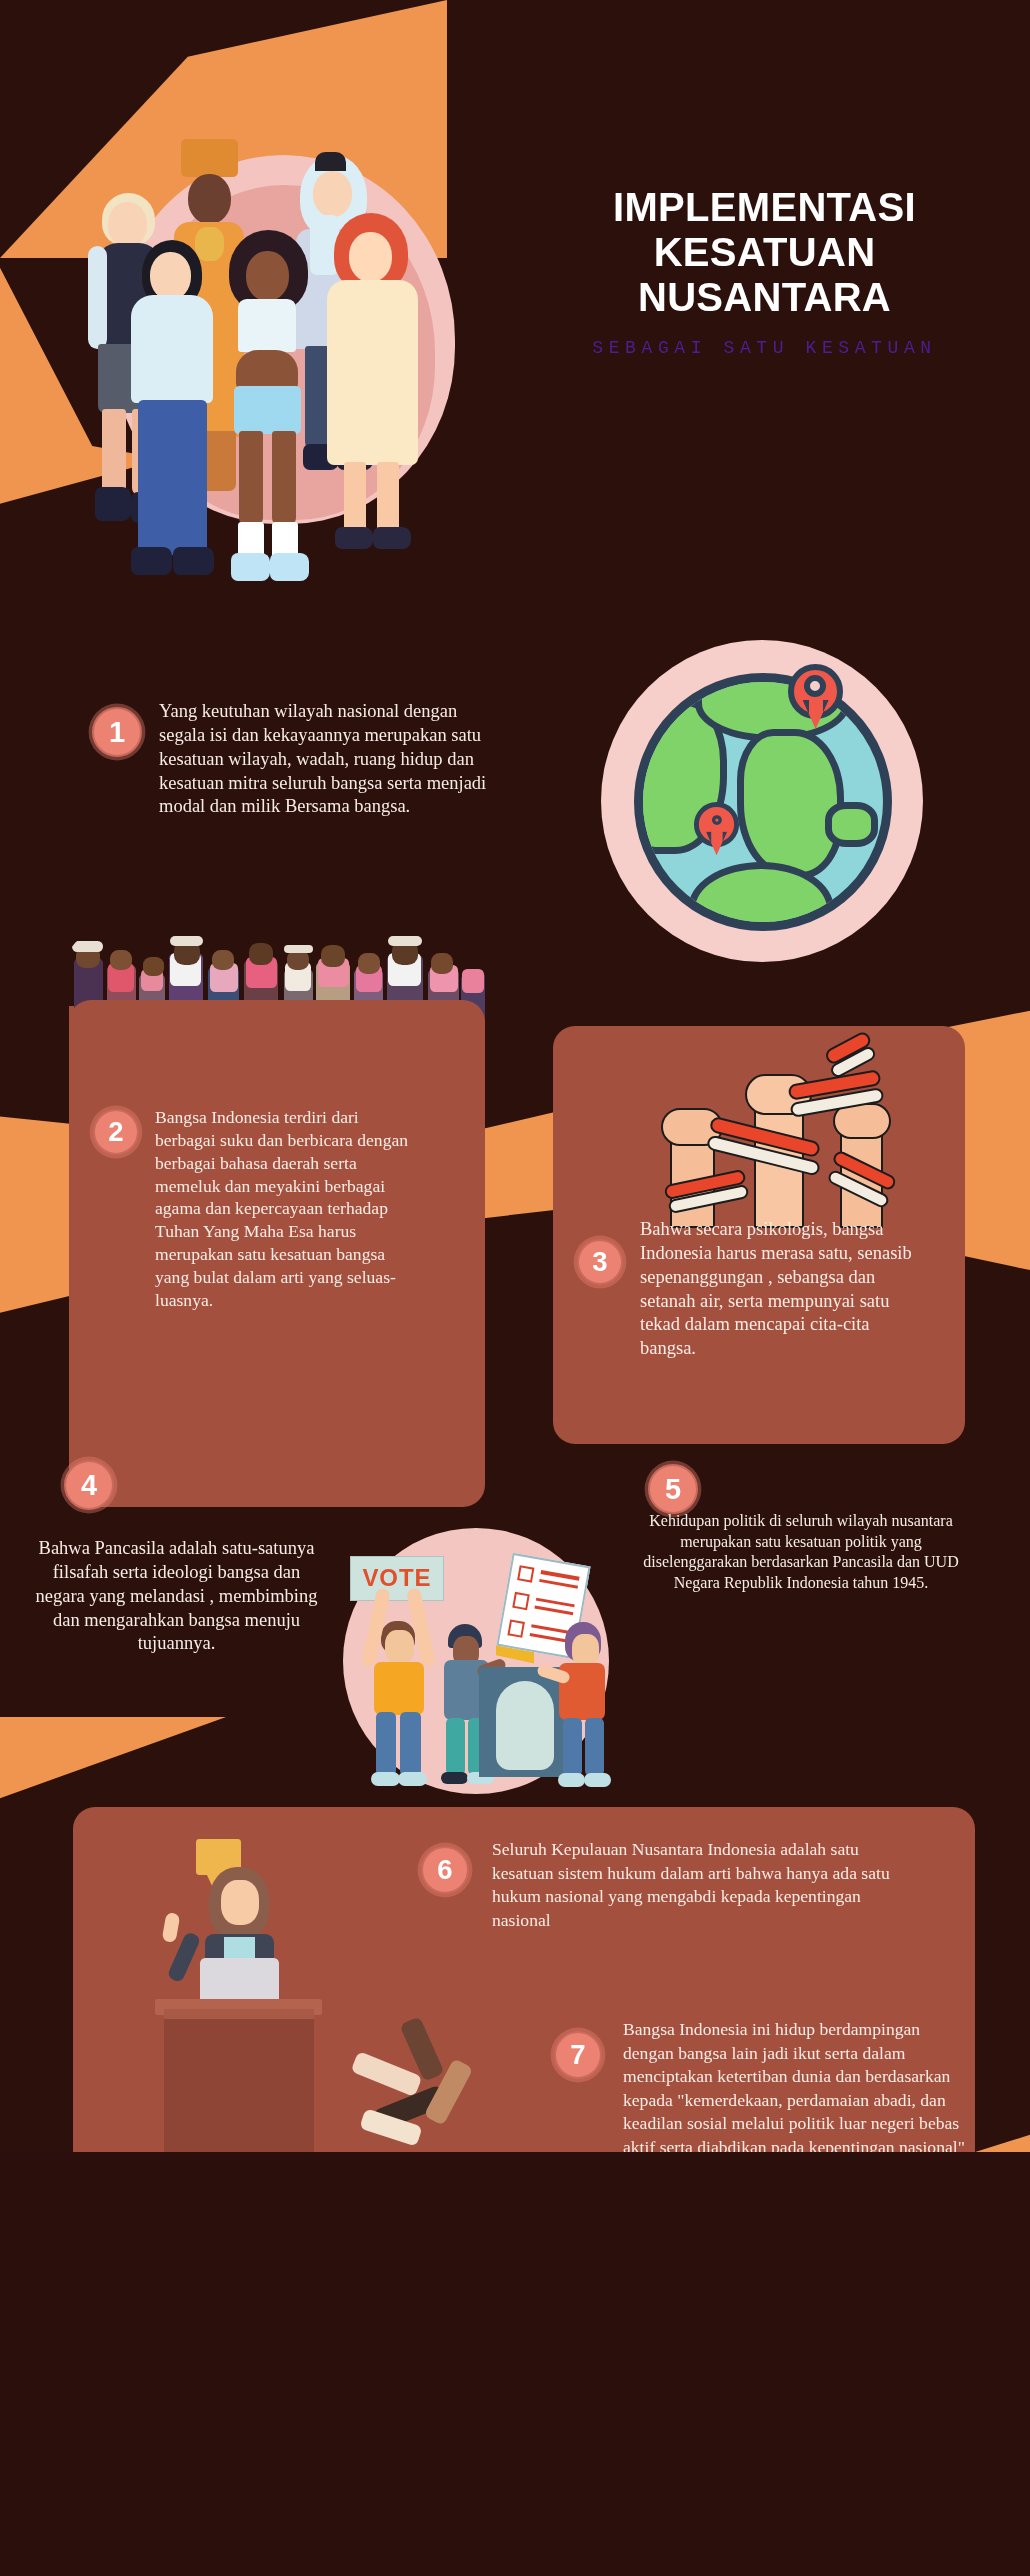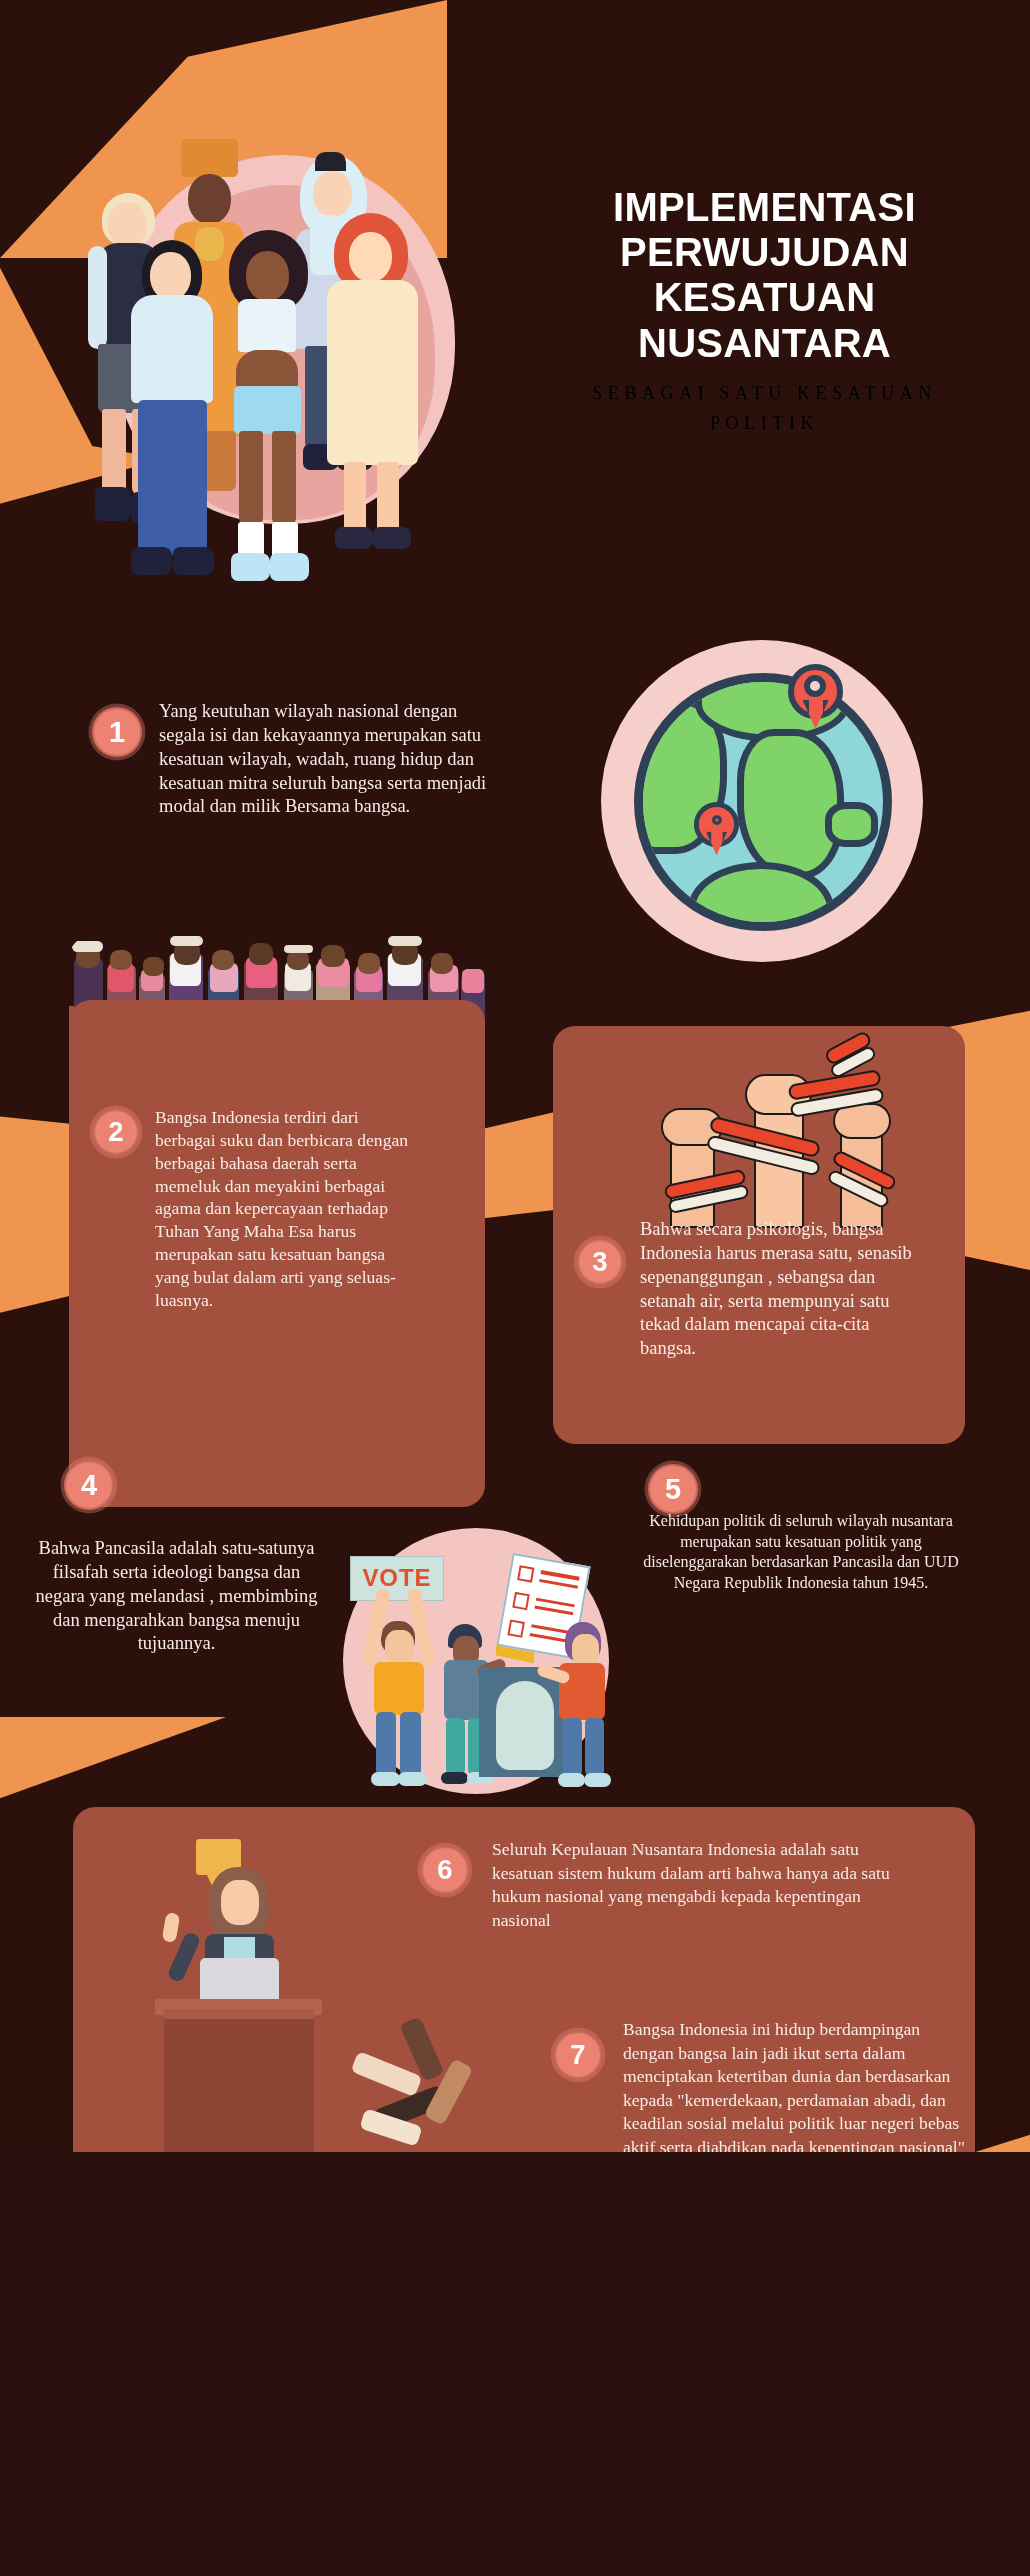--- a/index.html
+++ b/index.html
@@ -87,22 +87,22 @@
     position: absolute; left: 524px; top: 185px; width: 481px;
     text-align: center;
   }
   #title-block .t-line {
     font-family: "Liberation Sans", sans-serif;
     font-weight: bold; color: #ffffff;
     font-size: 40px; line-height: 1.13; letter-spacing: 0.3px;
   }
   #title-block .subtitle {
     margin-top: 12px;
-    font-family: Liberation Serif, serif;
-    color: #000000; font-size: 18px; letter-spacing: 5.6px; line-height: 1.7;
+    font-family: Liberation Mono, monospace;
+    color: #4c1d95; font-size: 18px; letter-spacing: 5.6px; line-height: 1.7;
   }
 
   
   #globe-wrap { position:absolute; left: 601px; top: 640px; width: 322px; height: 322px; }
   #globe-outer { position:absolute; inset:0; background:#F6CFCB; border-radius:50%; }
   #globe-shadow { position:absolute; left: 10.3px; top: 13.7px; width: 312px; height: 312px; background:#E99583; border-radius:50%; z-index:-1;}
   #globe-inner { position:absolute; left:33px; top:33px; width:258px; height:258px; border-radius:50%; background:#8ED6DA; border:9.4px solid #2F4156; overflow:hidden;}
   .land { position:absolute; background:#7FD368; border:7.7px solid #2F4156; }
   .pin { position:absolute; width:55px; height:67px; }
   .pin .pin-body {
@@ -280,26 +280,24 @@
         <div class="body" style="left:1.7px; top:67px; width:91px; height:185px; background:#FAE9C4; border-radius:19px 19px 6.9px 6.9px;"></div>
         <div class="leg" style="left:19px; top:249px; width:22px; height:72px; background:#F8C9A4;"></div>
         <div class="leg" style="left:52px; top:249px; width:22px; height:72px; background:#F8C9A4;"></div>
         <div class="shoe" style="left:10.3px; top:314px; width:38px; height:22px; background:#2A2740;"></div>
         <div class="shoe" style="left:48px; top:314px; width:38px; height:22px; background:#2A2740;"></div>
       </div>
     </div>
 
     <div id="title-block">
       <div class="t-line">IMPLEMENTASI</div>
-      <div class="t-line">PERWUJUDAN</div>
       <div class="t-line">KESATUAN</div>
       <div class="t-line">NUSANTARA</div>
       <div class="subtitle">
         <div>SEBAGAI SATU KESATUAN</div>
-        <div>POLITIK</div>
       </div>
     </div>
   </div>
 
   <div id="globe-wrap">
     <div id="globe-shadow"></div>
     <div id="globe-outer"></div>
     <div id="globe-inner">
       <div class="land" style="left:-19px; top:17px; width:103px; height:155px; border-radius:0 40% 50% 30%;"></div>
       <div class="land" style="left:52px; top:-17px; width:155px; height:77px; border-radius:40% 40% 50% 50%;"></div>

